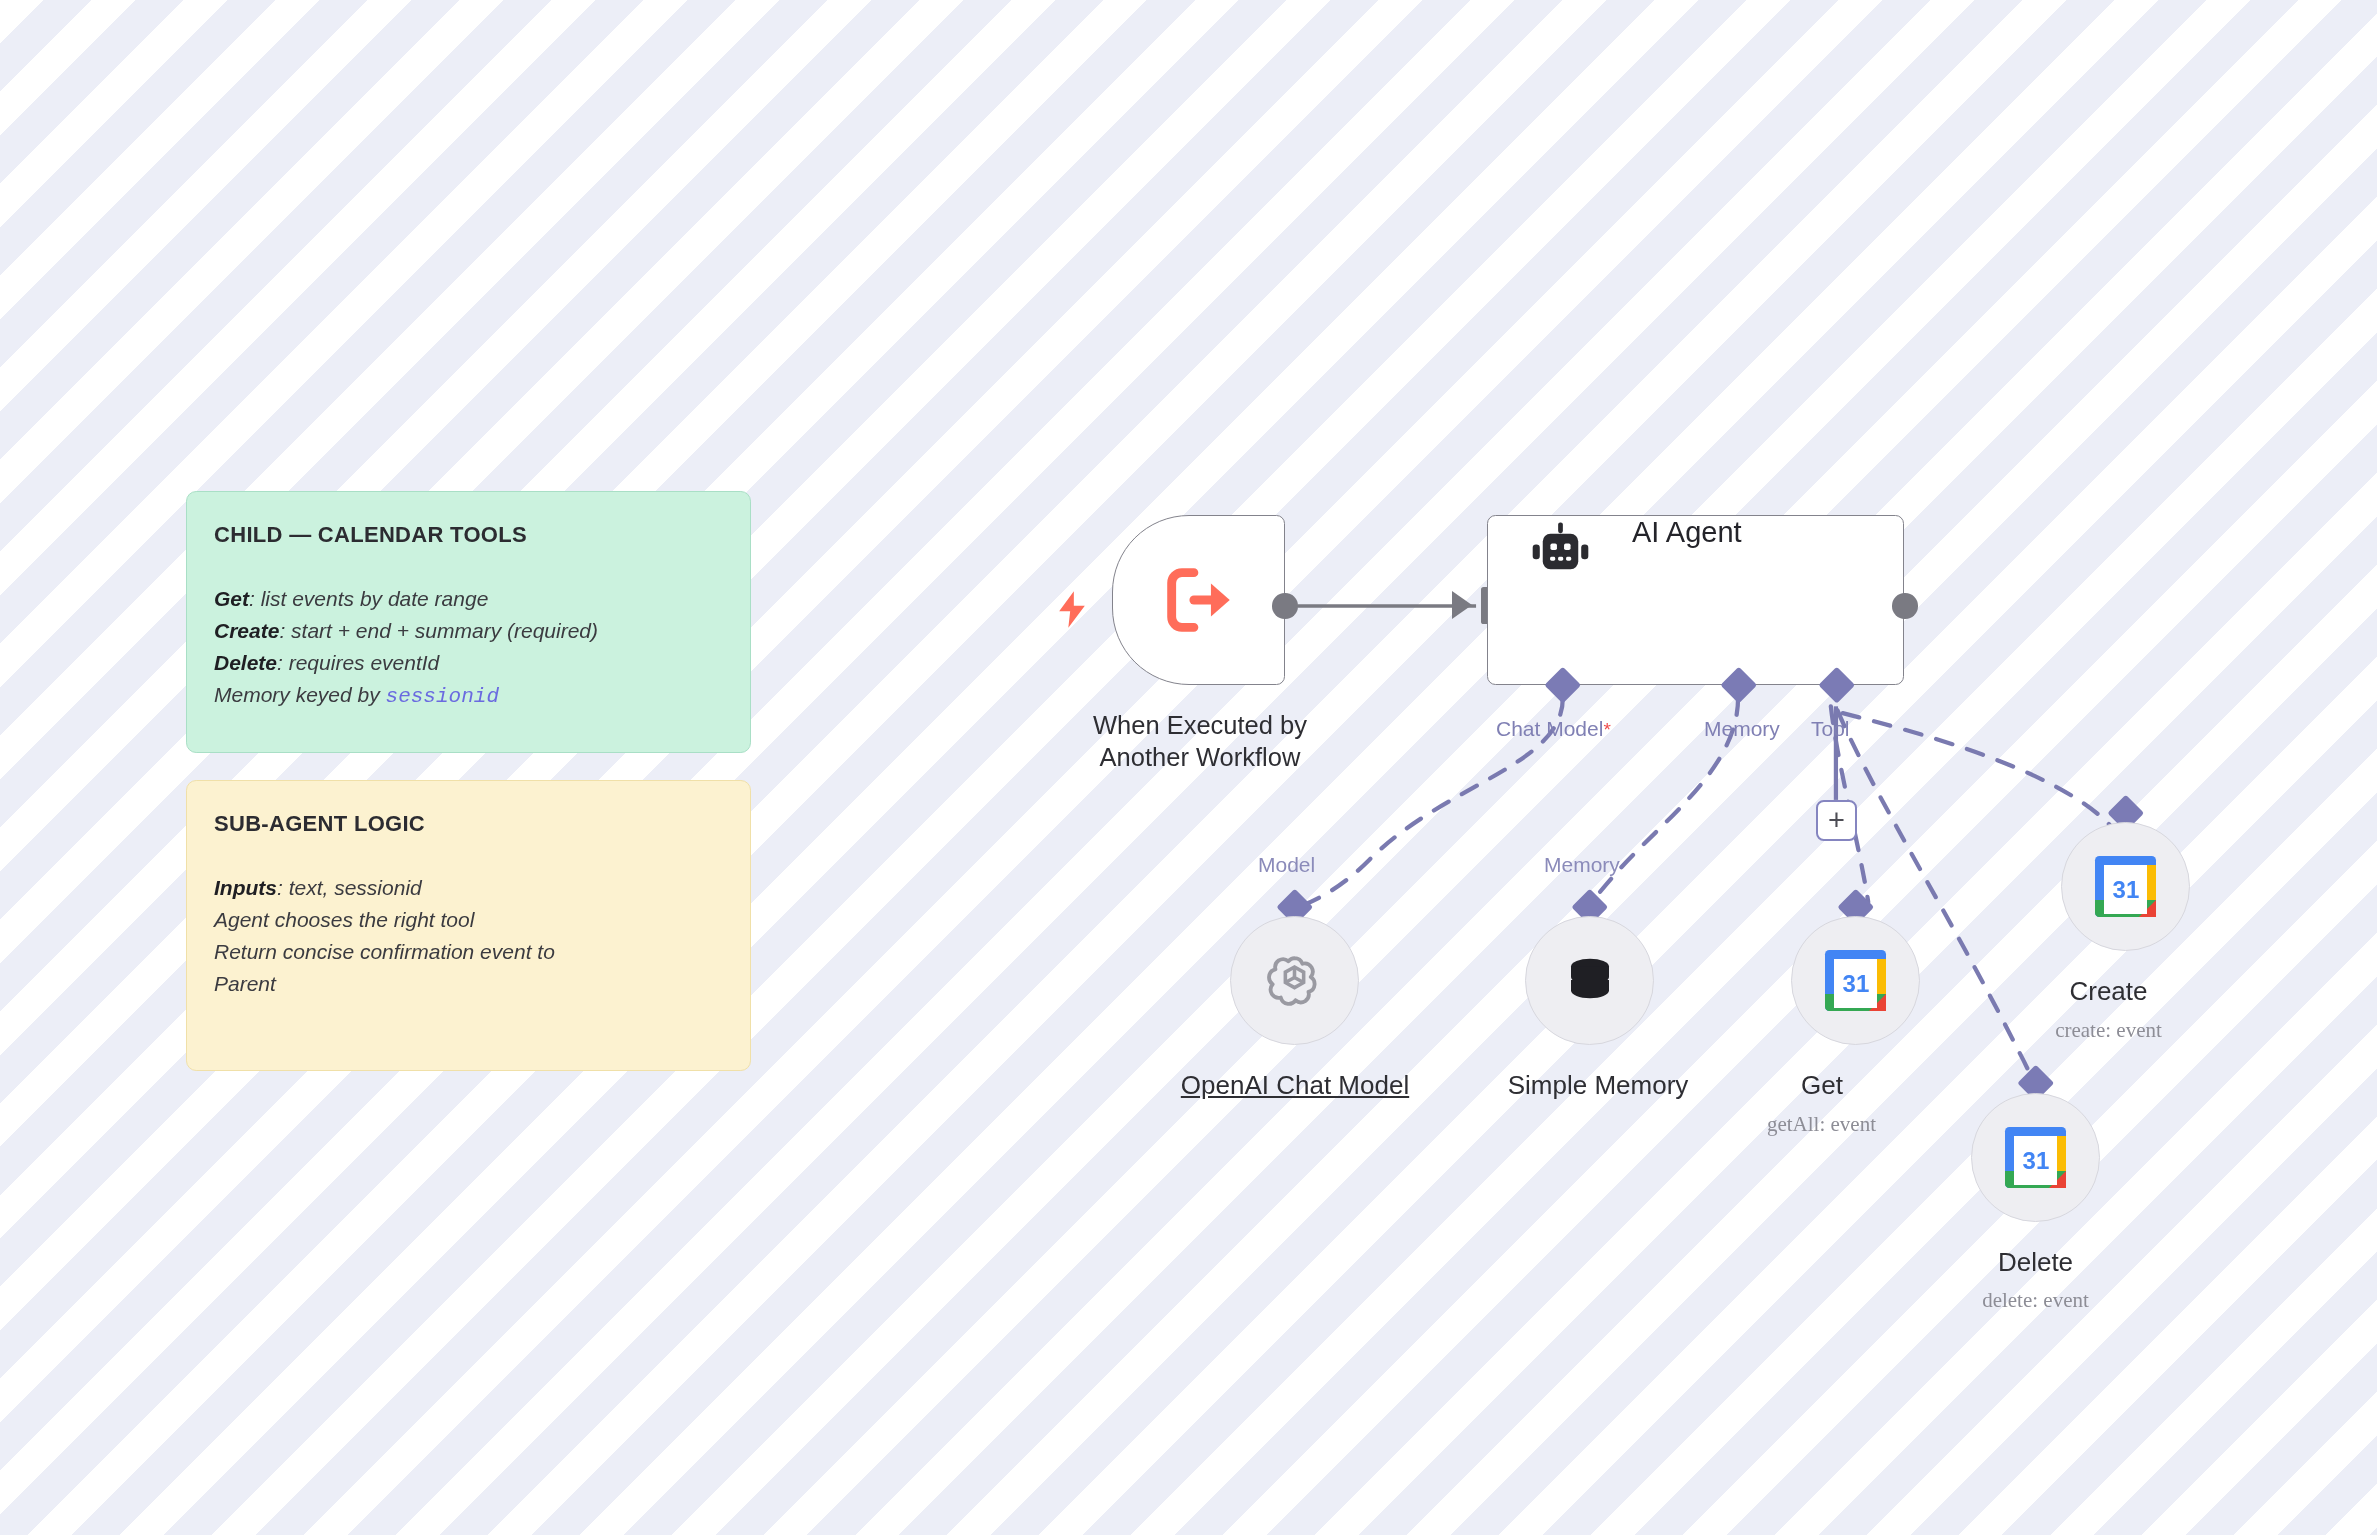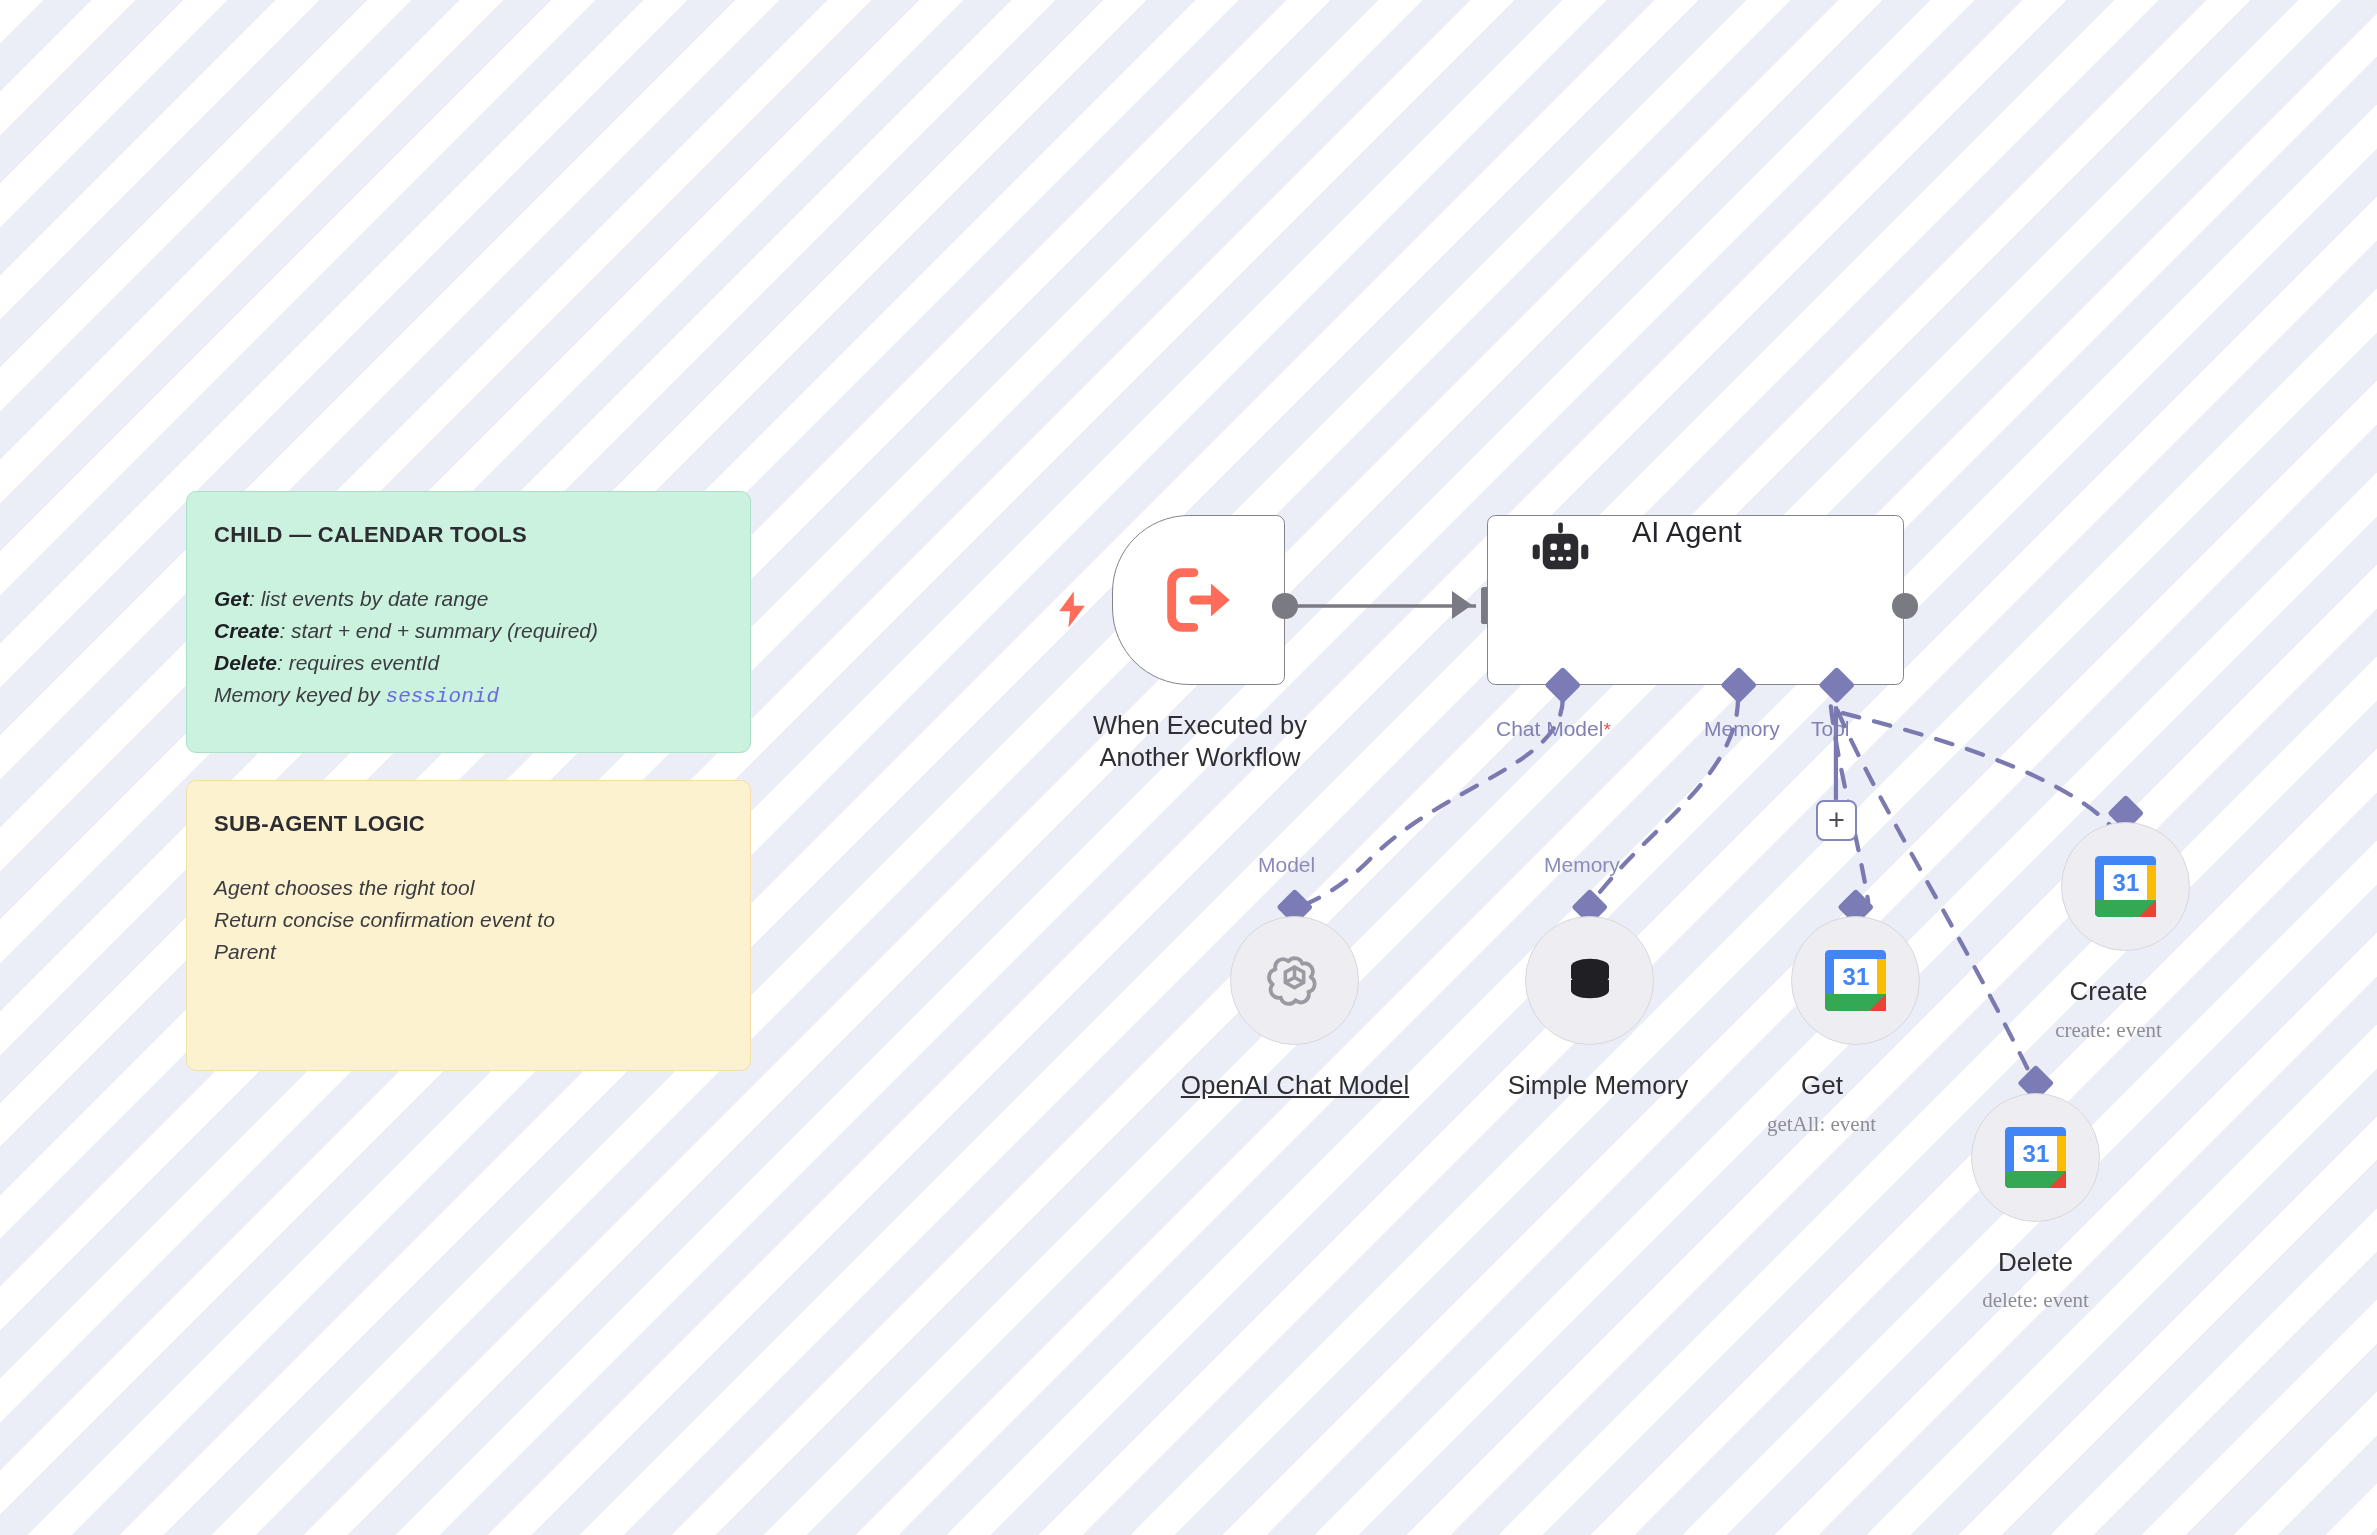--- a/index.html
+++ b/index.html
@@ -164,39 +164,40 @@
   
   #bolt { position: absolute; left: 1050px; top: 585px; }
 
   
   .gcal { position: relative; width: 61px; height: 61px; }
   .gcal .blue   { position:absolute; left:0; top:0; width:61px; height:61px; background:#4285f4; border-radius:4.3px; }
   .gcal .yellow { position:absolute; right:0; top:8.5px; width:19px; height:44px; background:#fbbc04; }
   .gcal .green  { position:absolute; left:0; bottom:0; width:61px; height:17px; background:#34a853; border-radius:0 0 4.3px 4.3px; }
   .gcal .red    { position:absolute; right:0; bottom:0; width:0; height:0;
                   border-right:17px solid #ea4335; border-top:17px solid transparent; }
-  .gcal .white  { position:absolute; left:9.4px; top:9.4px; width:43px; height:35px; background:#ffffff;
+  .gcal .white  { position:absolute; left:9.4px; top:9.4px; width:43px; height:49px; background:#ffffff;
                   display:flex; align-items:center; justify-content:center;
                   font-size:24px; font-weight:bold; color:#4285f4; }
 </style>
 </head>
 <body>
 
 <div id="canvas">
 
   <div class="note" id="note-green">
     <div class="note-title">CHILD — CALENDAR TOOLS</div>
     <div class="note-line"><b>Get</b><span>: list events by date range</span></div>
     <div class="note-line"><b>Create</b><span>: start + end + summary (required)</span></div>
     <div class="note-line"><b>Delete</b><span>: requires eventId</span></div>
     <div class="note-line"><span>Memory keyed by </span><span class="mono">sessionid</span></div>
   </div>
 
   <div class="note" id="note-yellow">
     <div class="note-title">SUB-AGENT LOGIC</div>
+    <div class="note-line"><b>Inputs</b><span>: text, sessionid</span></div>
     <div class="note-line">Agent chooses the right tool</div>
     <div class="note-line">Return concise confirmation event to</div>
     <div class="note-line">Parent</div>
   </div>
 
   <svg id="edges" viewBox="0 0 2794 1805" width="2377" height="1536">
 
     <path d="M 1525 712 L 1735 712" stroke="#7a7a82" stroke-width="4" fill="none"></path>
 
     <path d="M 1837 820 C 1837 900, 1700 920, 1610 1010 C 1570 1050, 1540 1060, 1522 1068" stroke="#7a7ab0" stroke-width="5" fill="none" stroke-dasharray="20 18" stroke-linecap="round"></path>

